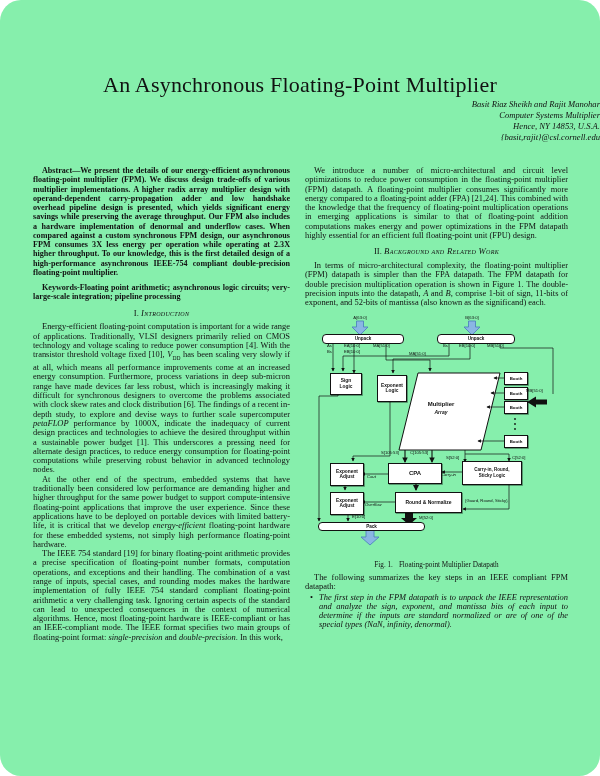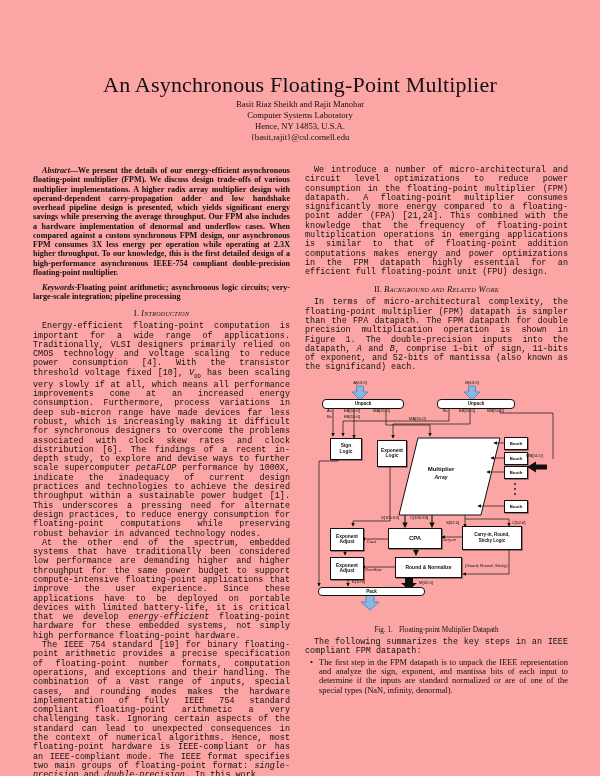--- a/index.html
+++ b/index.html
@@ -1,37 +1,37 @@
 <!DOCTYPE html>
 <html><head>
 <meta charset="utf-8">
 <style>
   html,body{margin:0;padding:0;background:#ffffff;}
-  .page{position:relative;width:600px;height:776px;background:#fca5a5;overflow:hidden;
-        font-family:"Liberation Serif","DejaVu Serif",serif;color:#111;}
+  .page{position:relative;width:600px;height:776px;background:#86efac;overflow:hidden;
+        font-family:"Liberation Serif","DejaVu Serif",serif;color:#111;border-radius:21px;}
   .title{position:absolute;top:57px;left:0;right:0;text-align:center;
          font-size:22px;font-weight:normal;letter-spacing:.2px;}
-  .authors{position:absolute;top:99px;left:0;right:0;text-align:center;
-           font-size:8.6px;line-height:10.9px;}
+  .authors{position:absolute;top:99px;left:0;right:0;text-align:right;
+           font-size:8.6px;line-height:10.9px;font-style:italic;}
   .col{position:absolute;top:166px;font-size:8.45px;line-height:9.3px;text-align:justify;}
   .col-left{left:33px;width:257px;}
   .col-right{left:305px;width:263px;}
   p{margin:0;}
-  .para{text-indent:9px;font-family:Liberation Mono, monospace;}
+  .para{text-indent:9px;}
   .noindent{text-indent:0;}
   .abstract,.keywords{font-weight:bold;font-size:8.1px;line-height:9.25px;text-indent:9px;}
   .keywords{margin-top:6px;}
-  .lead-label{font-style:italic;}
+  .lead-label{}
   .it{font-style:italic;}
   .sub{vertical-align:sub;font-size:5.5px;}
   h2{margin:7px 0 4.5px 0;text-align:center;font-size:8.7px;font-weight:normal;text-indent:0;}
   h2 .sc{font-variant:small-caps;letter-spacing:.3px;font-style:italic;}
   .bullet-item{display:flex;margin-top:1px;}
   .bullet-mark{width:9px;padding-left:5px;flex:none;}
-  .bullet-text{flex:1;text-align:justify;}
+  .bullet-text{flex:1;text-align:justify;font-style:italic;}
   .figcaption{margin:14px 0 3px 0;text-align:center;font-size:7.2px;text-indent:0;}
   .figcaption .capnum{margin-right:6px;margin-top:14px;}
 
   
   .fig{position:relative;width:254px;height:231px;margin:8px 0 0 8px;
        font-family:"Liberation Sans","DejaVu Sans",sans-serif;color:#111;}
   .fig svg{position:absolute;left:0;top:0;}
   .fbox{position:absolute;border:0.9px solid #111;background:#fff;z-index:3;
         display:flex;align-items:center;justify-content:center;text-align:center;
         font-weight:bold;font-size:4.8px;line-height:5.3px;
@@ -44,21 +44,21 @@
 </style>
 </head>
 <body>
 
 <div class="page">
 
   <h1 class="title">An Asynchronous Floating-Point Multiplier</h1>
 
   <div class="authors">
     <div>Basit Riaz Sheikh and Rajit Manohar</div>
-    <div>Computer Systems Laboratory</div>
+    <div>Computer Systems Multiplier</div>
     <div>Hence, NY 14853, U.S.A.</div>
     <div>{basit,rajit}@csl.cornell.edu</div>
   </div>
 
   <div class="col col-left">
     <p class="abstract"><span class="lead-label">Abstract</span><span>—We present the details of our energy-efficient asynchronous floating-point multiplier (FPM). We discuss design trade-offs of various multiplier implementations. A higher radix array multiplier design with operand-dependent carry-propagation adder and low handshake overhead pipeline design is presented, which yields significant energy savings while preserving the average throughput. Our FPM also includes a hardware implementation of denormal and underflow cases. When compared against a custom synchronous FPM design, our asynchronous FPM consumes 3X less energy per operation while operating at 2.3X higher throughput. To our knowledge, this is the first detailed design of a high-performance asynchronous IEEE-754 compliant double-precision floating-point multiplier.</span></p>
 
     <p class="keywords"><span class="lead-label">Keywords</span><span>-Floating point arithmetic; asynchronous logic circuits; very-large-scale integration; pipeline processing</span></p>
 
     <h2><span>I.</span> <span class="sc">Introduction</span></h2>

